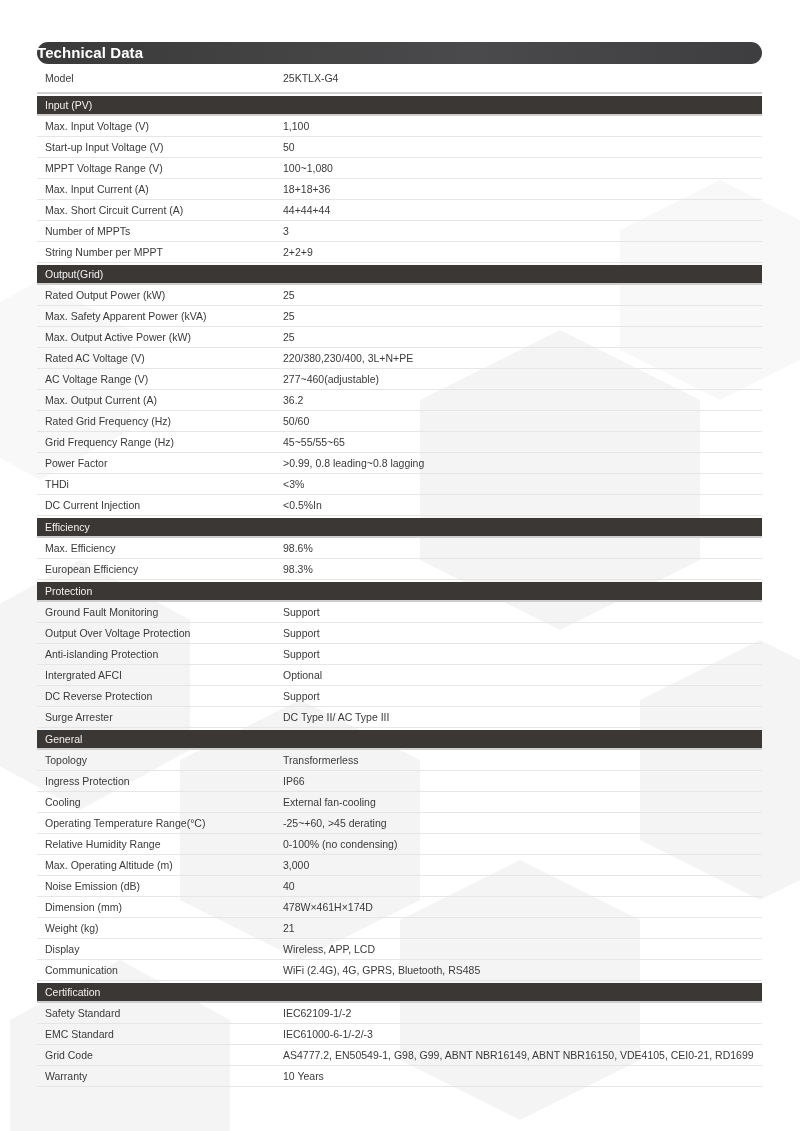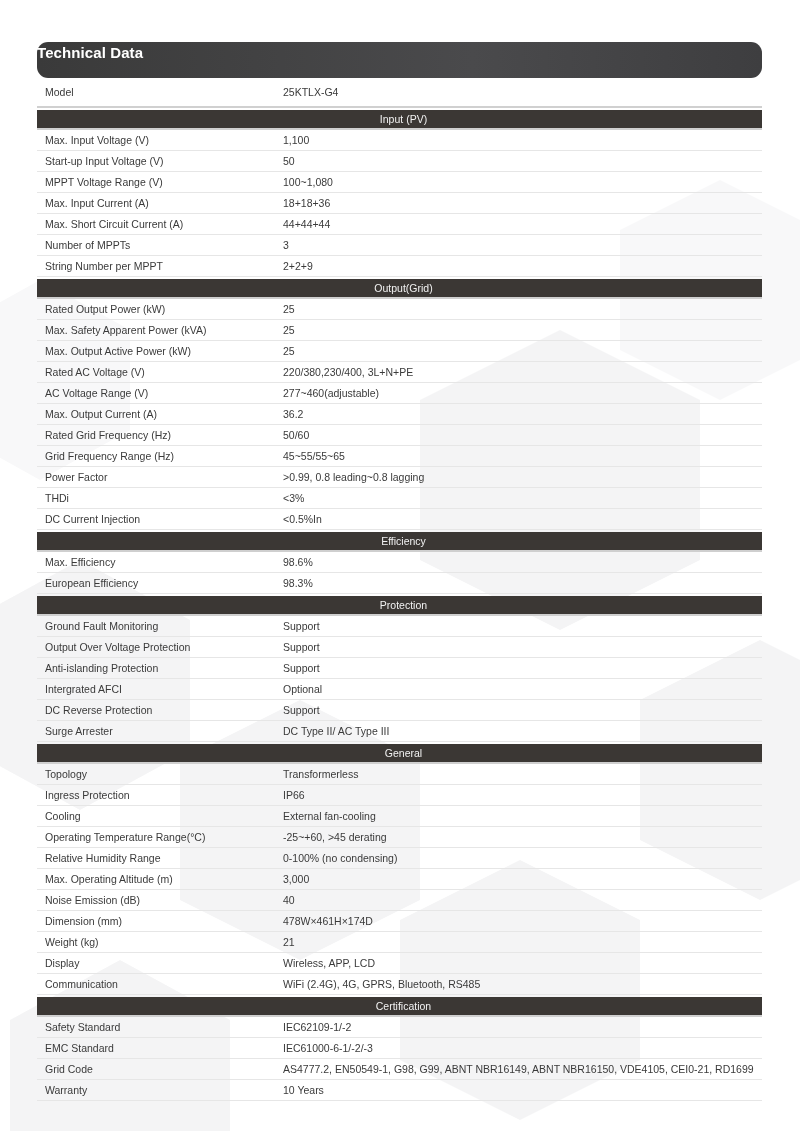--- a/index.html
+++ b/index.html
@@ -8,37 +8,36 @@
     background: #ffffff;
     font-family: "Liberation Sans", "DejaVu Sans", sans-serif;
     color: #333;
     position: relative;
   }
   .bg { position: absolute; inset: 0; z-index: 0; }
   .sheet {
     position: absolute; left: 37px; top: 42px; width: 725px; z-index: 1;
   }
   .title-bar {
-    height: 36px;
+    height: 22px;
     background: linear-gradient(90deg, #3a3a3a 0%, #4a4a4c 60%, #3e3e40 100%);
     color: #fff; font-weight: bold; font-size: 15px;
     line-height: 22px; letter-spacing: 0.1px; border-radius: 11px;
   }
   .row {
     display: flex; height: 20px; line-height: 20px;
     border-bottom: 1px solid #e6e6e6; font-size: 10.5px; color: #3a3a3a;
   }
   .row.model { height: 28px; line-height: 28px; border-bottom: 2px solid #d0d0d0; }
   .row .label { width: 238px; padding-left: 8px; white-space: nowrap; }
   .row .value { flex: 1; text-align: left; white-space: nowrap; padding-right: 0; margin-left: -240px; padding-left: 240px; }
   .section {
     height: 18px; line-height: 18px; background: #3b3734; color: #f2f2f2;
     font-size: 10.5px; padding-left: 8px; margin-top: 2px;
     border-bottom: 2px solid #cfcfcf;
-    text-align: center;
   }
 </style>
 </head>
 <body>
 
 <svg class="bg" width="800" height="1131" viewBox="0 0 800 1131">
   <g fill="#f3f3f4" opacity="0.9">
     <polygon points="560,330 700,400 700,560 560,630 420,560 420,400"></polygon>
     <polygon points="760,640 880,700 880,840 760,900 640,840 640,700"></polygon>
     <polygon points="300,700 420,760 420,900 300,960 180,900 180,760"></polygon>

